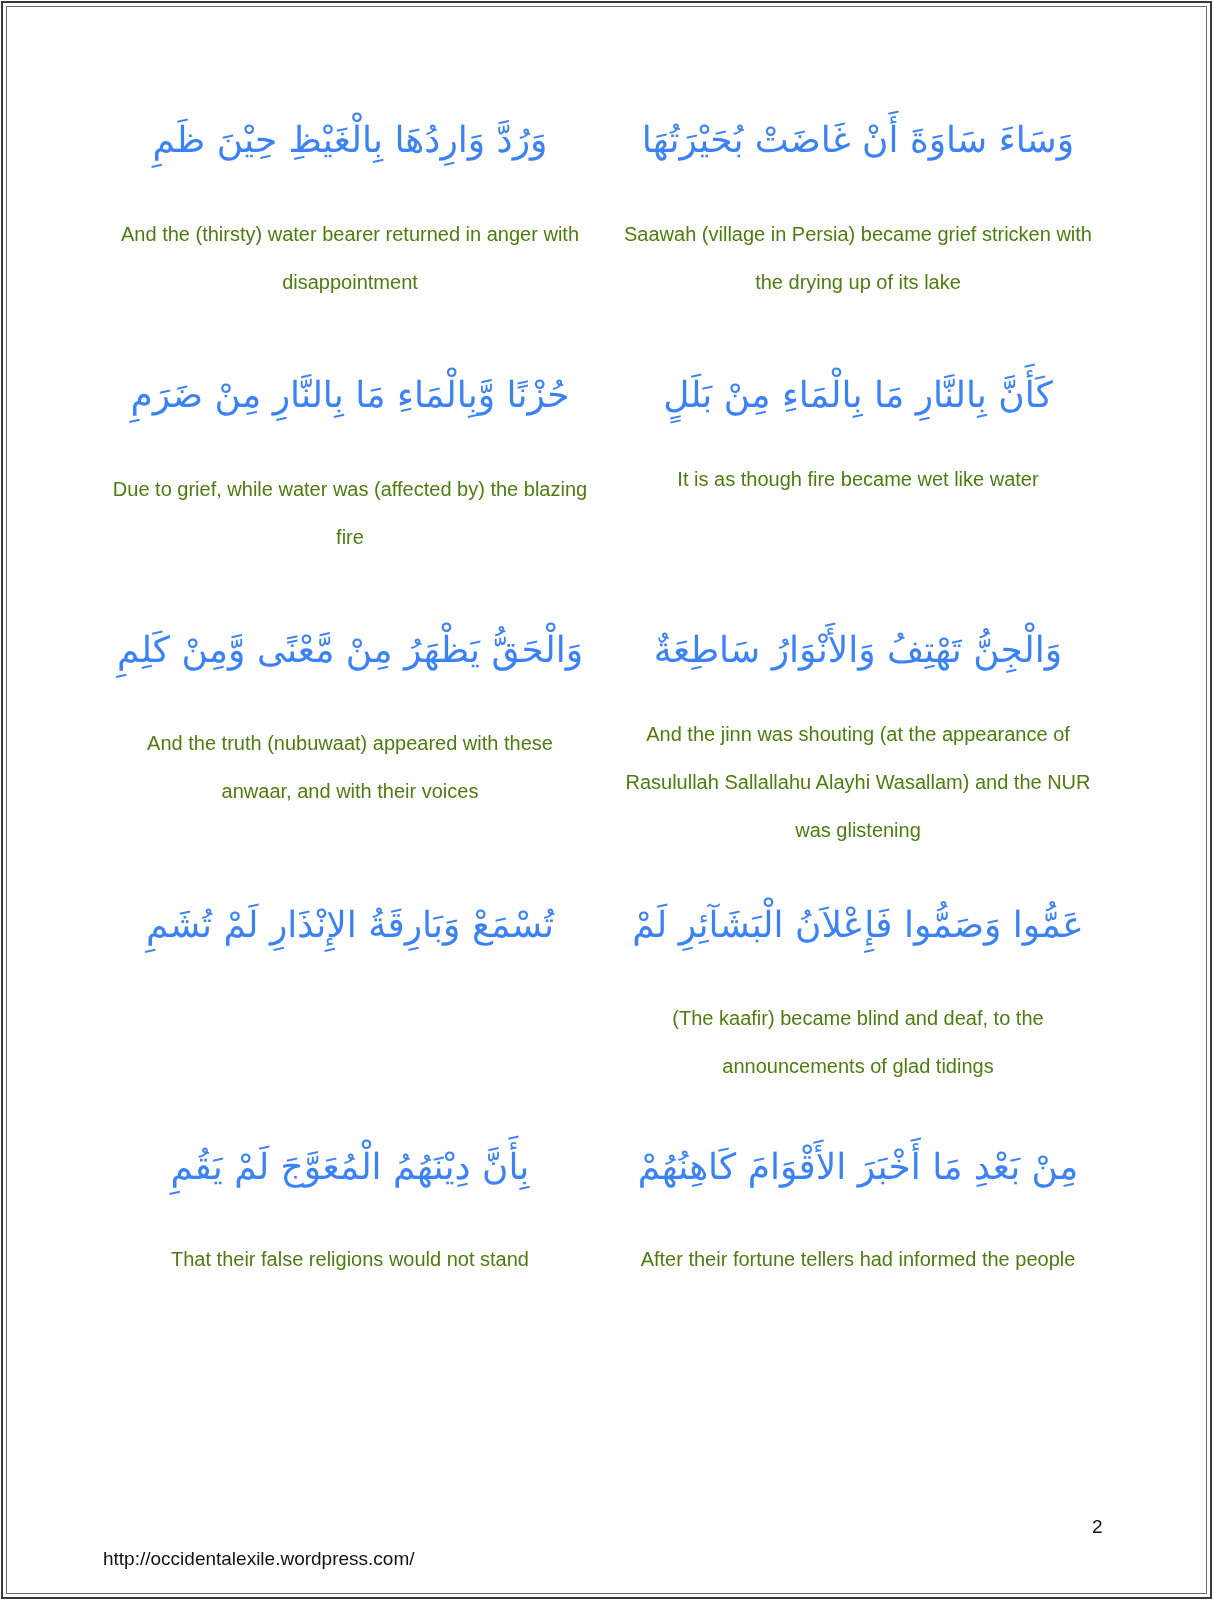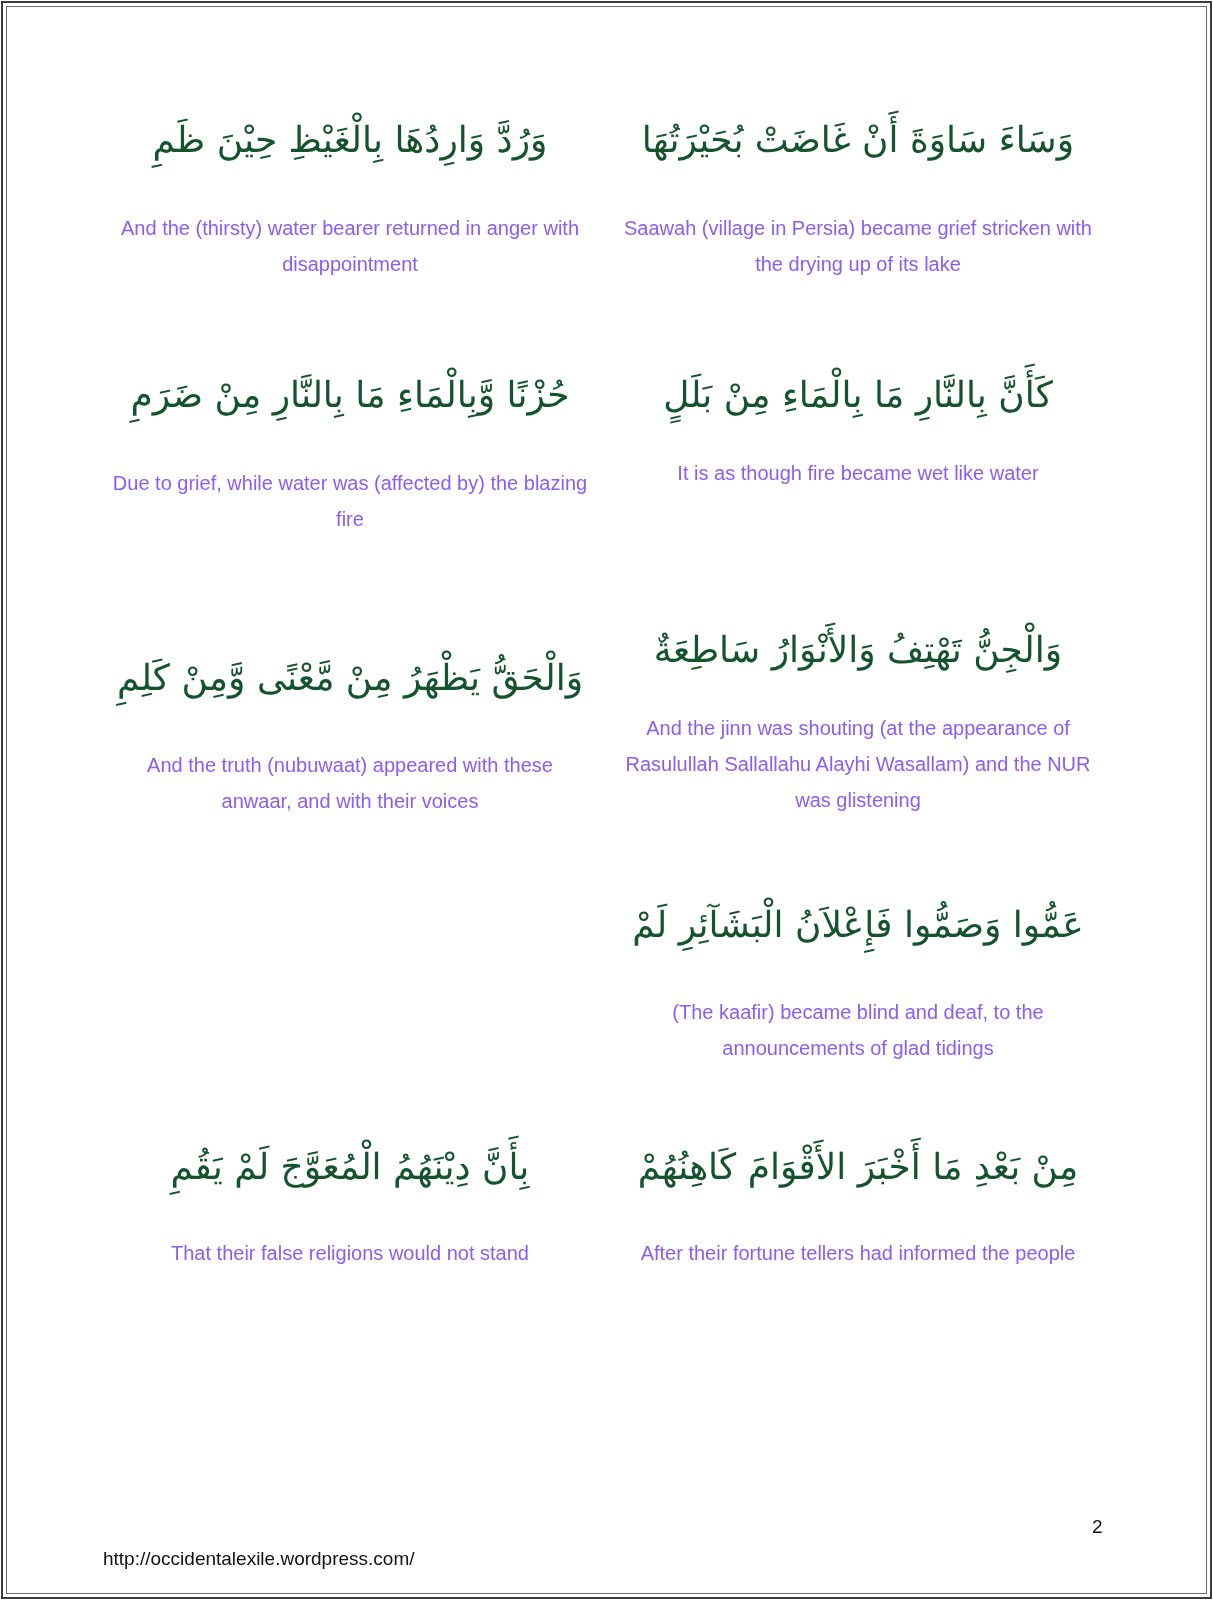--- a/index.html
+++ b/index.html
@@ -12,26 +12,26 @@
       position: absolute; left: 3px; top: 3px; right: 3px; bottom: 3px;
       border: 1px solid #6a6a6a;
     }
     .verse {
       position: absolute; width: 500px; text-align: center;
     }
     .verse.right { left: 608px; }
     .verse.left  { left: 100px; }
     .arabic {
       font-family: "DejaVu Serif", "Liberation Serif", serif;
-      direction: rtl; font-size: 36px; color: #14532d; line-height: 60px;
+      direction: rtl; font-size: 36px; color: #3b82f6; line-height: 60px;
       white-space: nowrap; height: 60px;
     }
     .english {
       font-family: "Liberation Sans", "DejaVu Sans", sans-serif;
-      font-size: 20px; color: #8b5cf6; line-height: 36px;
+      font-size: 20px; color: #4d7c0f; line-height: 48px;
     }
     .footer-url {
       position: absolute; left: 103px; top: 1548px;
       font-family: "Liberation Sans", "DejaVu Sans", sans-serif;
       font-size: 19px; color: #111;
     }
     .footer-page {
       position: absolute; left: 1092px; top: 1516px;
       font-family: "Liberation Sans", "DejaVu Sans", sans-serif;
       font-size: 19px; color: #111;
@@ -59,30 +59,31 @@
 </div>
 <div class="verse left" style="top:365px;">
   <div class="arabic">حُزْنًا وَّبِالْمَاءِ مَا بِالنَّارِ مِنْ ضَرَمِ</div>
   <div class="english" style="margin-top:40px; padding:0 12px;">Due to grief, while water was (affected by) the blazing fire</div>
 </div>
 
 <div class="verse right" style="top:620px;">
   <div class="arabic">وَالْجِنُّ تَهْتِفُ وَالأَنْوَارُ سَاطِعَةٌ</div>
   <div class="english" style="margin-top:30px;">And the jinn was shouting (at the appearance of Rasulullah Sallallahu Alayhi Wasallam) and the NUR was glistening</div>
 </div>
-<div class="verse left" style="top:648px;text-align:center;">
+<div class="verse left" style="top:620px;text-align:center;">
   <div class="arabic">وَالْحَقُّ يَظْهَرُ مِنْ مَّعْنًى وَّمِنْ كَلِمِ</div>
   <div class="english" style="margin-top:39px; padding:0 12px;">And the truth (nubuwaat) appeared with these anwaar, and with their voices</div>
 </div>
 
 <div class="verse right" style="top:895px;">
   <div class="arabic">عَمُّوا وَصَمُّوا فَإِعْلاَنُ الْبَشَآئِرِ لَمْ</div>
   <div class="english" style="margin-top:39px; padding:0 40px;">(The kaafir) became blind and deaf, to the announcements of glad tidings</div>
 </div>
 <div class="verse left" style="top:895px;">
+  <div class="arabic">تُسْمَعْ وَبَارِقَةُ الإِنْذَارِ لَمْ تُشَمِ</div>
 </div>
 
 <div class="verse right" style="top:1137px;">
   <div class="arabic">مِنْ بَعْدِ مَا أَخْبَرَ الأَقْوَامَ كَاهِنُهُمْ</div>
   <div class="english" style="margin-top:38px;">After their fortune tellers had informed the people</div>
 </div>
 <div class="verse left" style="top:1137px;">
   <div class="arabic">بِأَنَّ دِيْنَهُمُ الْمُعَوَّجَ لَمْ يَقُمِ</div>
   <div class="english" style="margin-top:38px;">That their false religions would not stand</div>
 </div>

